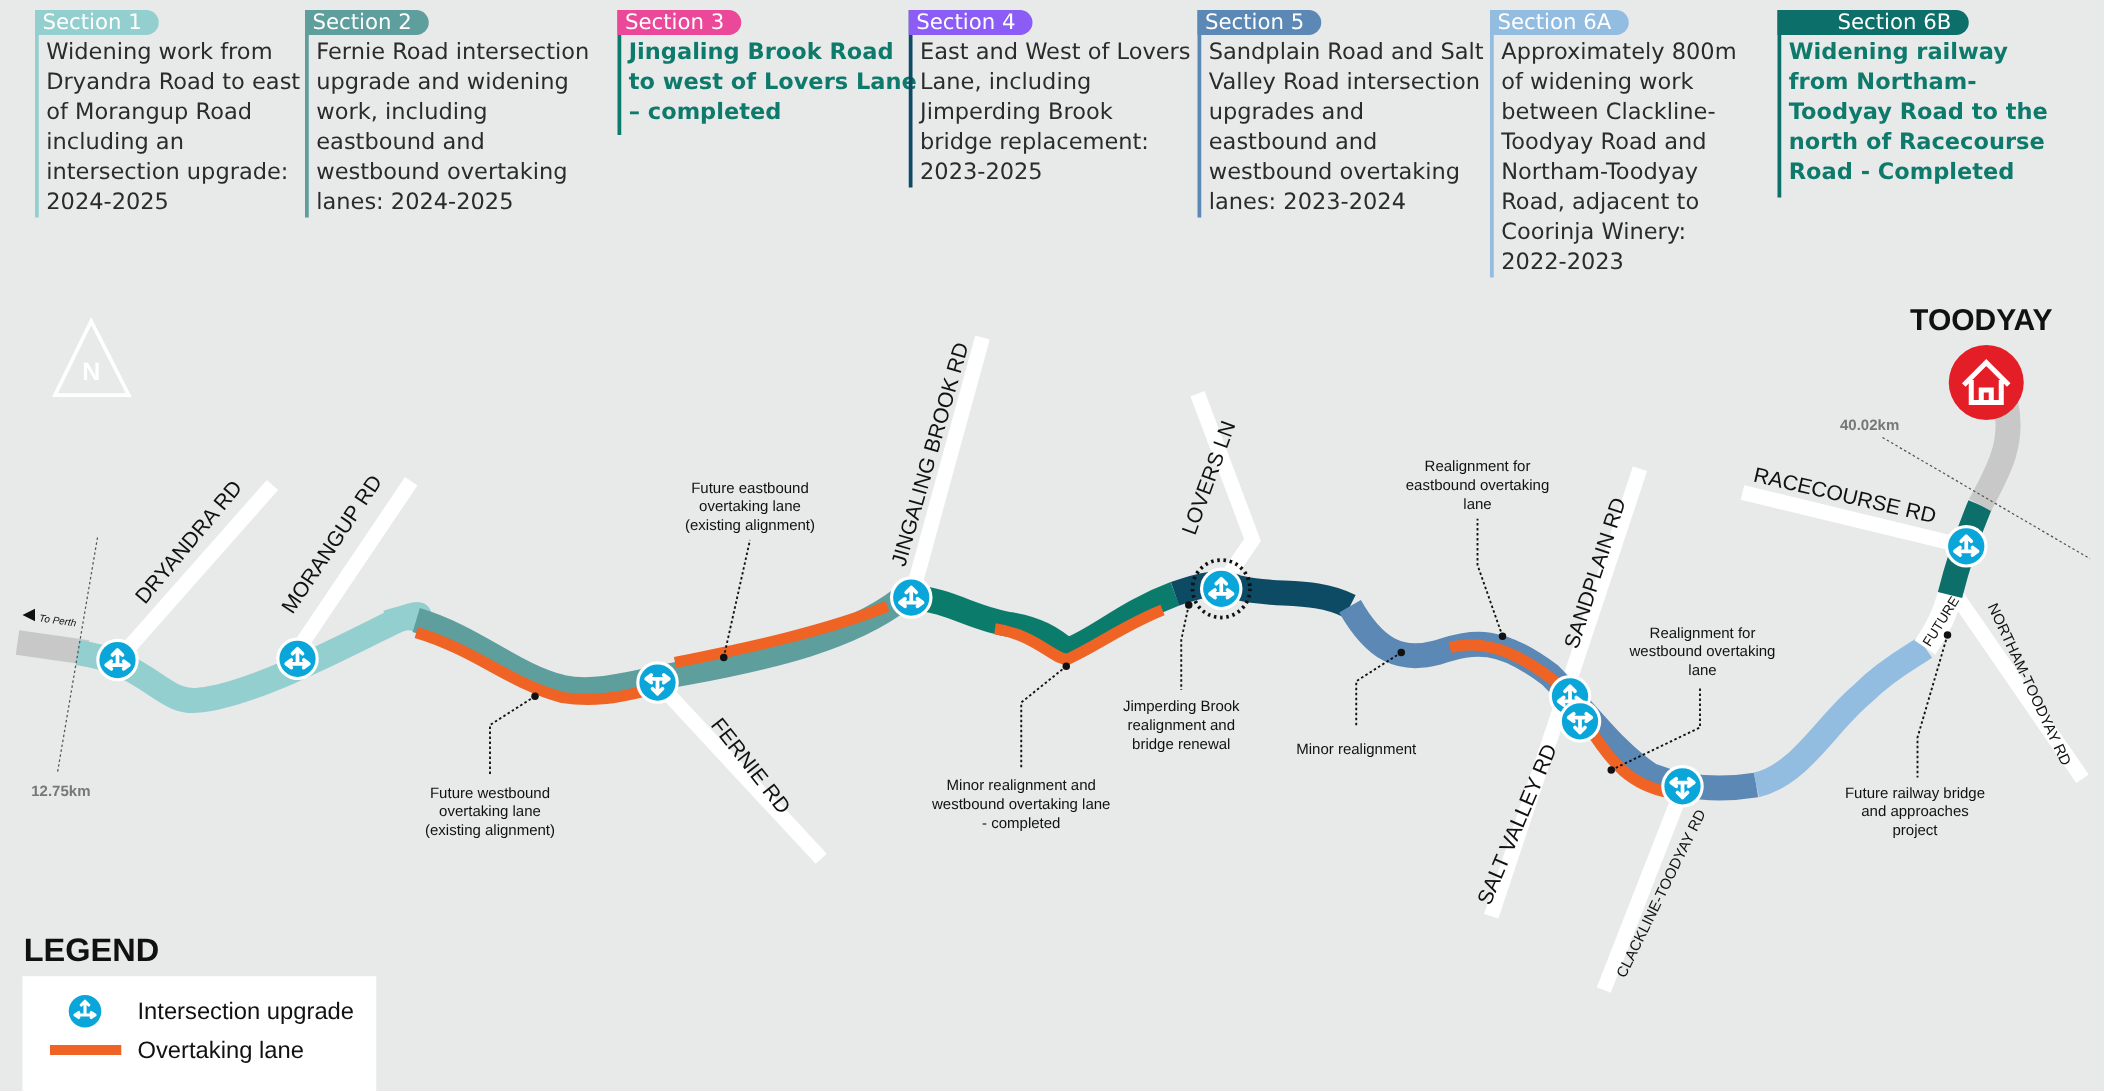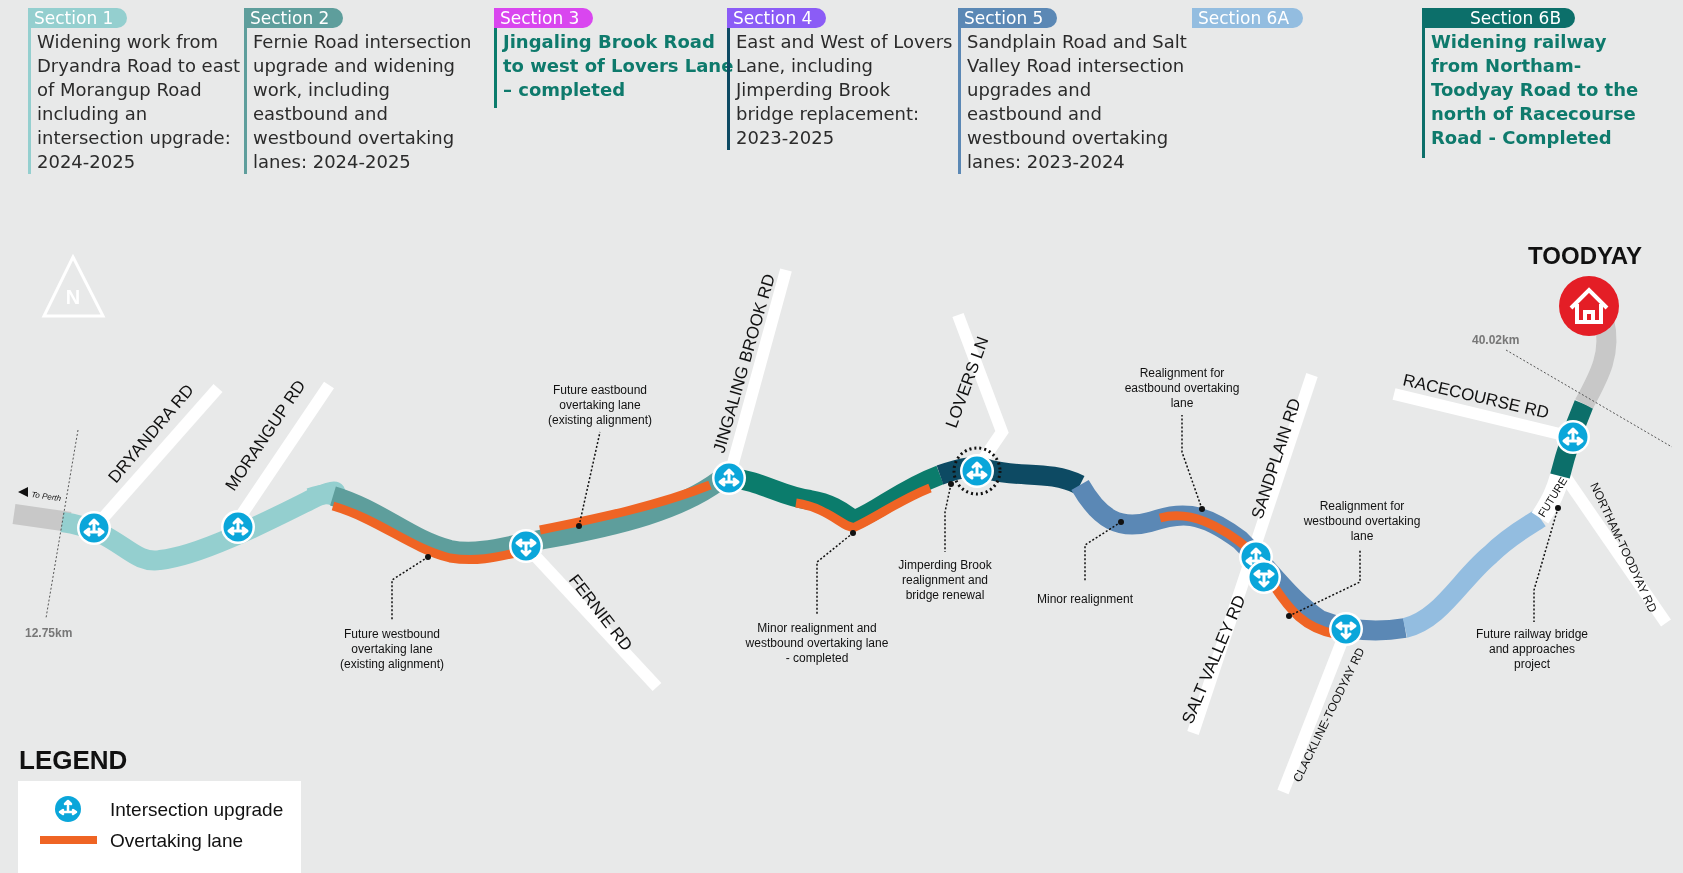--- a/index.html
+++ b/index.html
@@ -32,21 +32,21 @@
   <div class="desc">
     <div>Fernie Road intersection</div>
       <div>upgrade and widening</div>
       <div>work, including</div>
       <div>eastbound and</div>
       <div>westbound overtaking</div>
       <div>lanes: 2024-2025</div>
   </div>
 </div>
 <div class="section" style="left:494px; border-color:#0b7c6c; height:100px;">
-  <div class="pill" style="background:#d946ef;">Section 3</div>
+  <div class="pill" style="background:#ec4899;">Section 3</div>
   <div class="desc bold">
     <div>Jingaling Brook Road</div>
       <div>to west of Lovers Lane</div>
       <div>– completed</div>
   </div>
 </div>
 <div class="section" style="left:727px; border-color:#0d4a63;">
   <div class="pill" style="background:#8b5cf6;">Section 4</div>
   <div class="desc">
     <div>East and West of Lovers</div>
@@ -62,20 +62,30 @@
     <div>Sandplain Road and Salt</div>
       <div>Valley Road intersection</div>
       <div>upgrades and</div>
       <div>eastbound and</div>
       <div>westbound overtaking</div>
       <div>lanes: 2023-2024</div>
   </div>
 </div>
 <div class="section" style="left:1192px; border-color:#93bde0;">
   <div class="pill" style="background:#93bde0;">Section 6A</div>
+  <div class="desc">
+    <div>Approximately 800m</div>
+      <div>of widening work</div>
+      <div>between Clackline-</div>
+      <div>Toodyay Road and</div>
+      <div>Northam-Toodyay</div>
+      <div>Road, adjacent to</div>
+      <div>Coorinja Winery:</div>
+      <div>2022-2023</div>
+  </div>
 </div>
 <div class="section" style="left:1422px; border-color:#0c6f6a; height:150px;">
   <div class="pill" style="background:#0c6f6a;padding-left:48px;">Section 6B</div>
   <div class="desc bold">
     <div>Widening railway</div>
       <div>from Northam-</div>
       <div>Toodyay Road to the</div>
       <div>north of Racecourse</div>
       <div>Road - Completed</div>
   </div>

